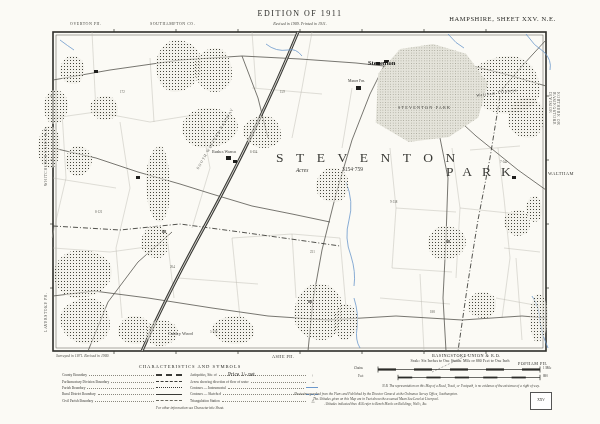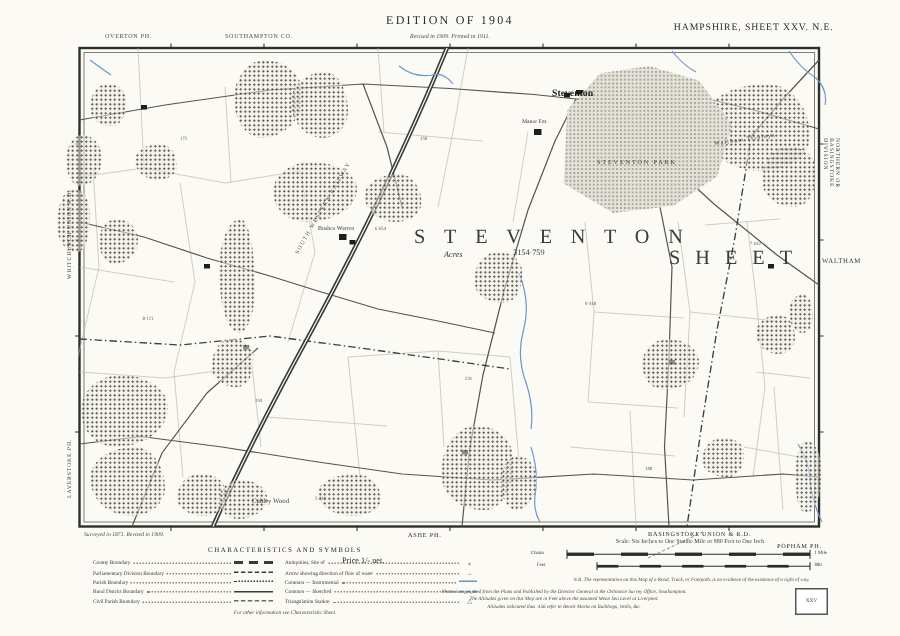--- a/index.html
+++ b/index.html
@@ -133,33 +133,33 @@
     <div class="wood r2" style="left:504px;top:210px;width:26px;height:26px;"></div>
     <div class="wood r3" style="left:468px;top:292px;width:28px;height:26px;"></div>
     <div class="wood r1" style="left:530px;top:294px;width:18px;height:48px;"></div>
     <div class="wood r2" style="left:526px;top:196px;width:16px;height:26px;"></div>
   </div>
 
   <div class="park" style="left:366px;top:44px;width:122px;height:98px;"></div>
 
   <div class="abs tiny" style="left:70px;top:21px;font-size:4px;letter-spacing:.5px;">OVERTON PH.</div>
   <div class="abs tiny" style="left:150px;top:21px;font-size:4px;letter-spacing:.5px;">SOUTHAMPTON CO.</div>
-  <div class="abs ctr" style="left:240px;top:9px;width:120px;font-size:8px;letter-spacing:1.5px;">EDITION OF 1904</div>
+  <div class="abs ctr" style="left:240px;top:9px;width:120px;font-size:8px;letter-spacing:1.5px;">EDITION OF 1911</div>
   <div class="abs ctr" style="left:230px;top:21px;width:140px;font-size:4px;font-style:italic;color:#4a4a44;">Revised in 1909. Printed in 1911.</div>
   <div class="abs ctr" style="left:430px;top:15px;width:145px;font-size:6.5px;letter-spacing:.6px;">HAMPSHIRE, SHEET XXV. N.E.</div>
 
   <div class="vtext" style="left:44px;top:186px;">WHITCHURCH UNION R.D.</div>
   <div class="vtext" style="left:44px;top:332px;">LAVERSTOKE PH.</div>
   <div class="vtext-dn" style="left:560px;top:92px;">NORTHERN OR BASINGSTOKE DIVISION</div>
   <div class="abs" style="left:548px;top:171px;font-size:4.5px;letter-spacing:.5px;color:#3a3a36;">WALTHAM</div>
 
   <div class="abs bigname" style="left:276px;top:150px;">STEVENTON</div>
   <div class="abs" style="left:296px;top:167px;font-size:5.5px;font-style:italic;color:#3a3a36;">Acres</div>
   <div class="abs" style="left:342px;top:166px;font-size:5.5px;color:#3a3a36;">3154·759</div>
-  <div class="abs bigname" style="left:446px;top:164px;letter-spacing:10px;">SHEET</div>
+  <div class="abs bigname" style="left:446px;top:164px;letter-spacing:10px;">PARK</div>
   <div class="abs" style="left:368px;top:59px;font-size:6.5px;font-weight:bold;color:#181816;">Steventon</div>
   <div class="abs" style="left:398px;top:105px;font-size:4.2px;letter-spacing:1.2px;color:#3a3a36;">STEVENTON PARK</div>
   <div class="abs" style="left:196px;top:168px;font-size:3.8px;letter-spacing:1px;color:#4a4a44;transform:rotate(-60deg);transform-origin:left top;">SOUTH WESTERN RAILWAY</div>
   <div class="abs" style="left:168px;top:331px;font-size:4.5px;color:#3a3a36;">Cubley Wood</div>
   <div class="abs" style="left:476px;top:90px;font-size:4px;letter-spacing:.8px;color:#3a3a36;transform:rotate(-8deg);">Waltham Trinleys</div>
   <div class="abs" style="left:212px;top:149px;font-size:4px;color:#3a3a36;">Bushes Warren</div>
   <div class="abs" style="left:348px;top:79px;font-size:3.8px;color:#3a3a36;">Manor Fm.</div>
 
   <div class="abs parcel" style="left:120px;top:90px;">172</div>
   <div class="abs parcel" style="left:95px;top:210px;">8·121</div>

